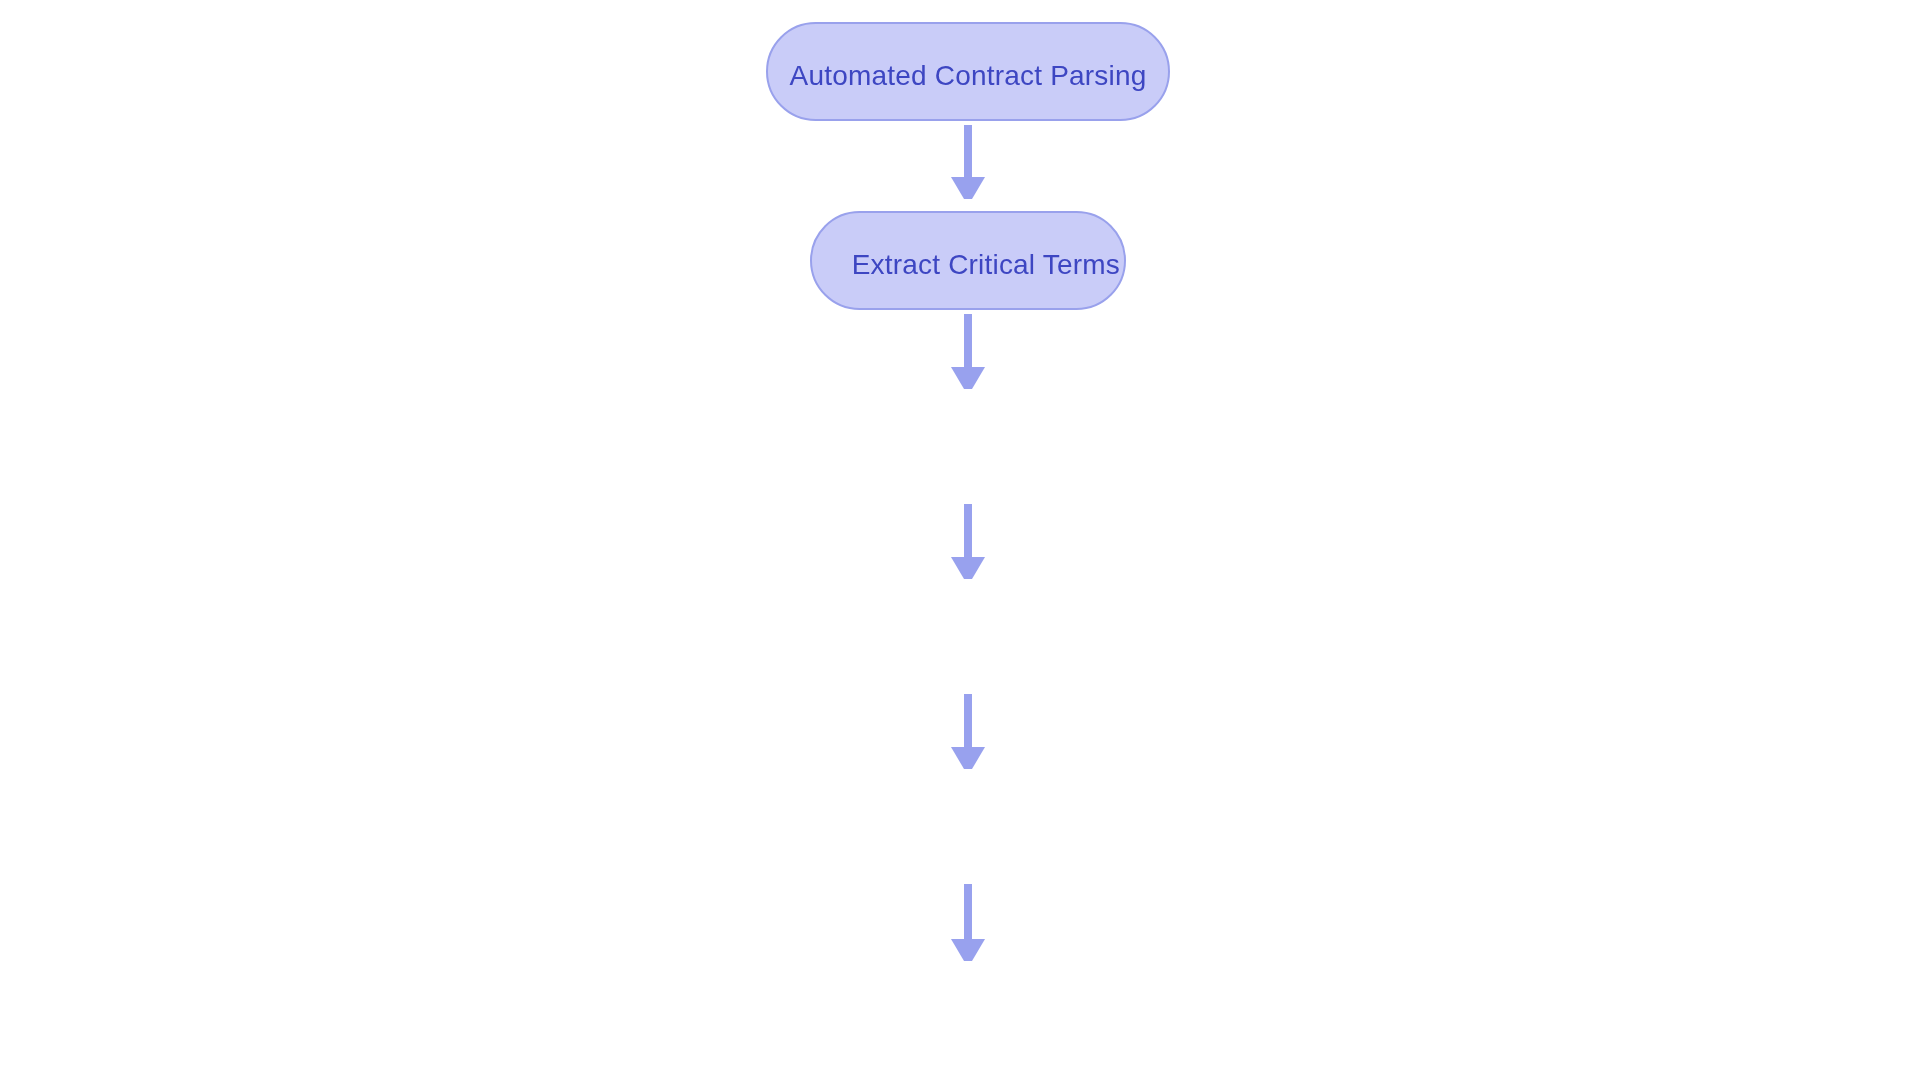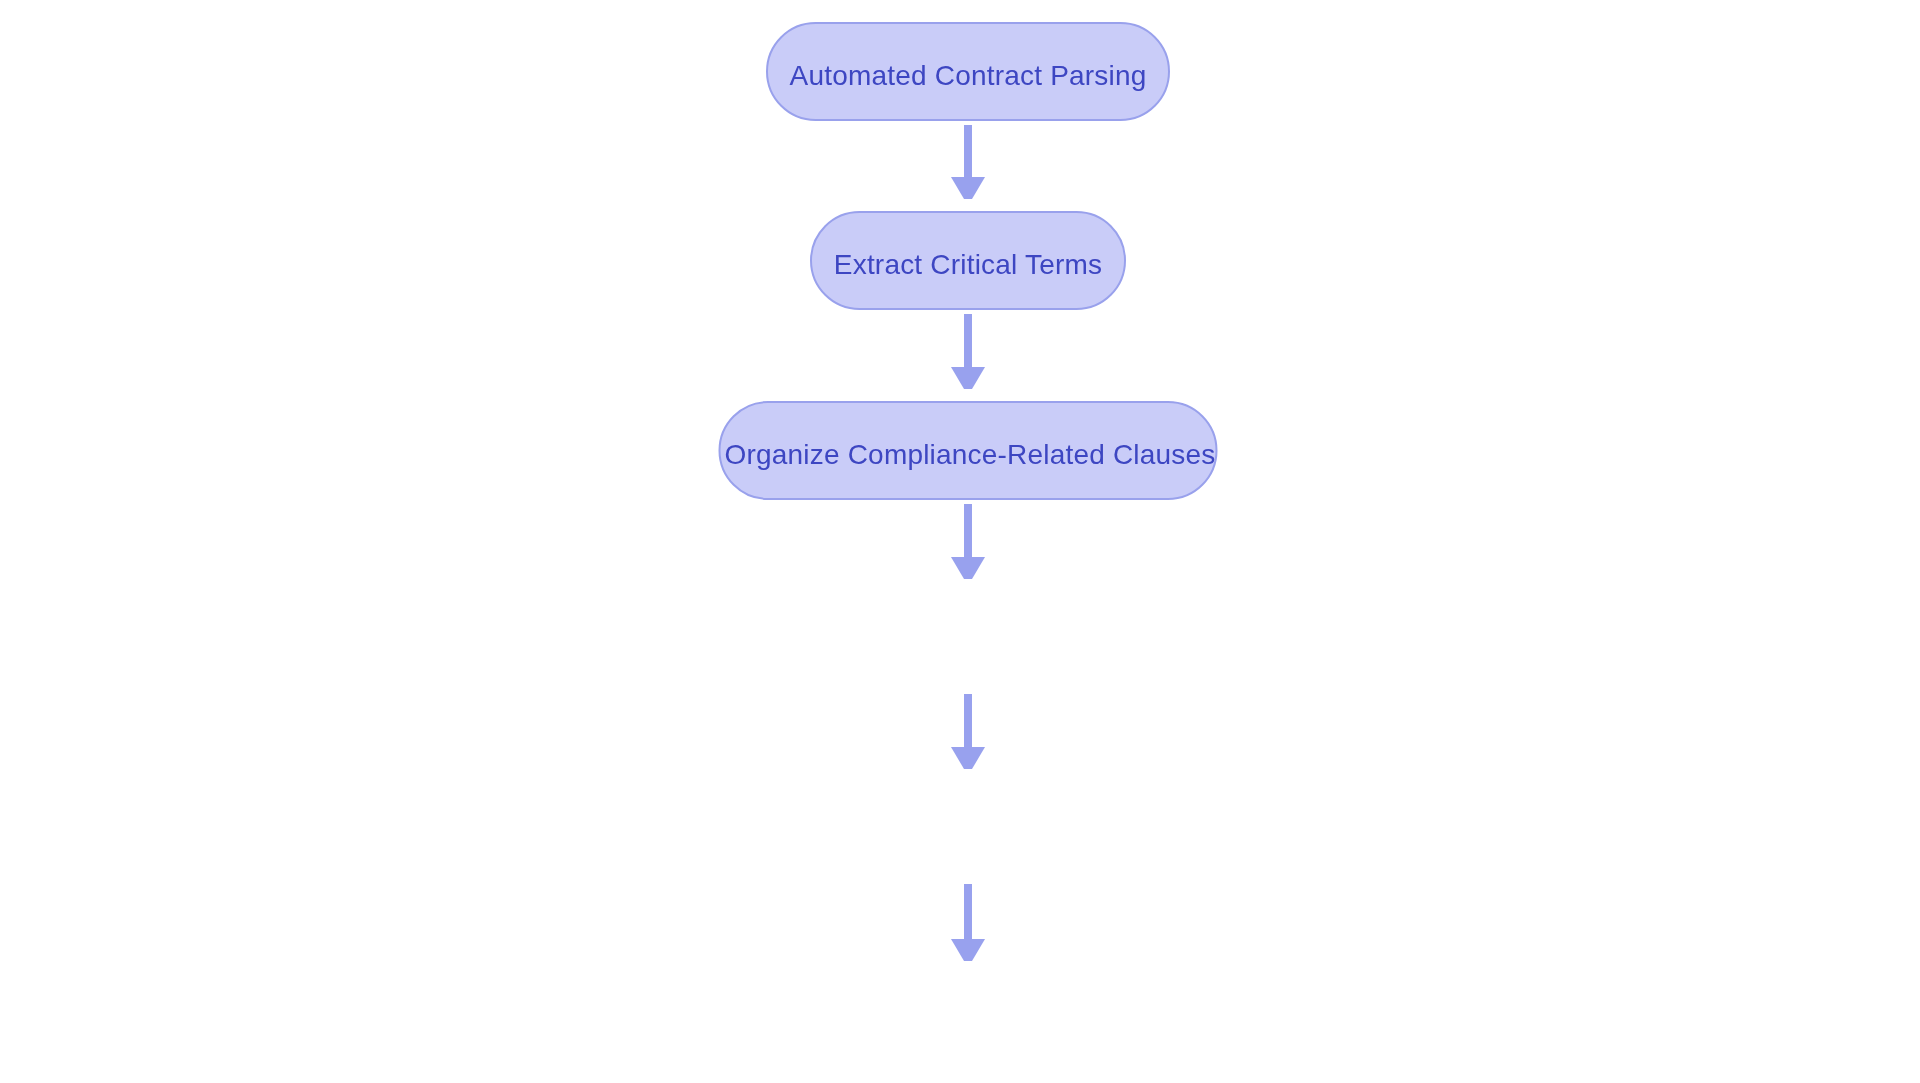--- a/index.html
+++ b/index.html
@@ -29,21 +29,21 @@
     border: 2px solid var(--node-border, #99a1ec);
     color: var(--text-color, #3d46c2);
     font-size: 28px;
     line-height: 95px;
     text-align: center;
     white-space: nowrap;
     letter-spacing: 0.2px;
   }
 
   .node-1 { top: 14px;  width: 404px; }
-  .node-2 { top: 203px; width: 316px; }
+  .node-2 { top: 203px; width: 316px; text-align: right; }
   .node-3 { top: 393px; width: 499px; }
   .node-4 { top: 583px; width: 407px; }
   .node-5 { top: 773px; width: 488px; }
   .node-6 { top: 965px; width: 446px; }
 
   .arrow {
     position: absolute;
     left: 50%;
     transform: translateX(-50%);
     width: 26px;
@@ -85,21 +85,20 @@
     <span class="head"></span>
   </div>
 
   <div class="node node-2">Extract Critical Terms</div>
 
   <div class="arrow arrow-2">
     <span class="stem"></span>
     <span class="head"></span>
   </div>
 
-  <div class="node node-3">Organize Compliance-Related Clauses</div>
 
   <div class="arrow arrow-3">
     <span class="stem"></span>
     <span class="head"></span>
   </div>
 
 
   <div class="arrow arrow-4">
     <span class="stem"></span>
     <span class="head"></span>

